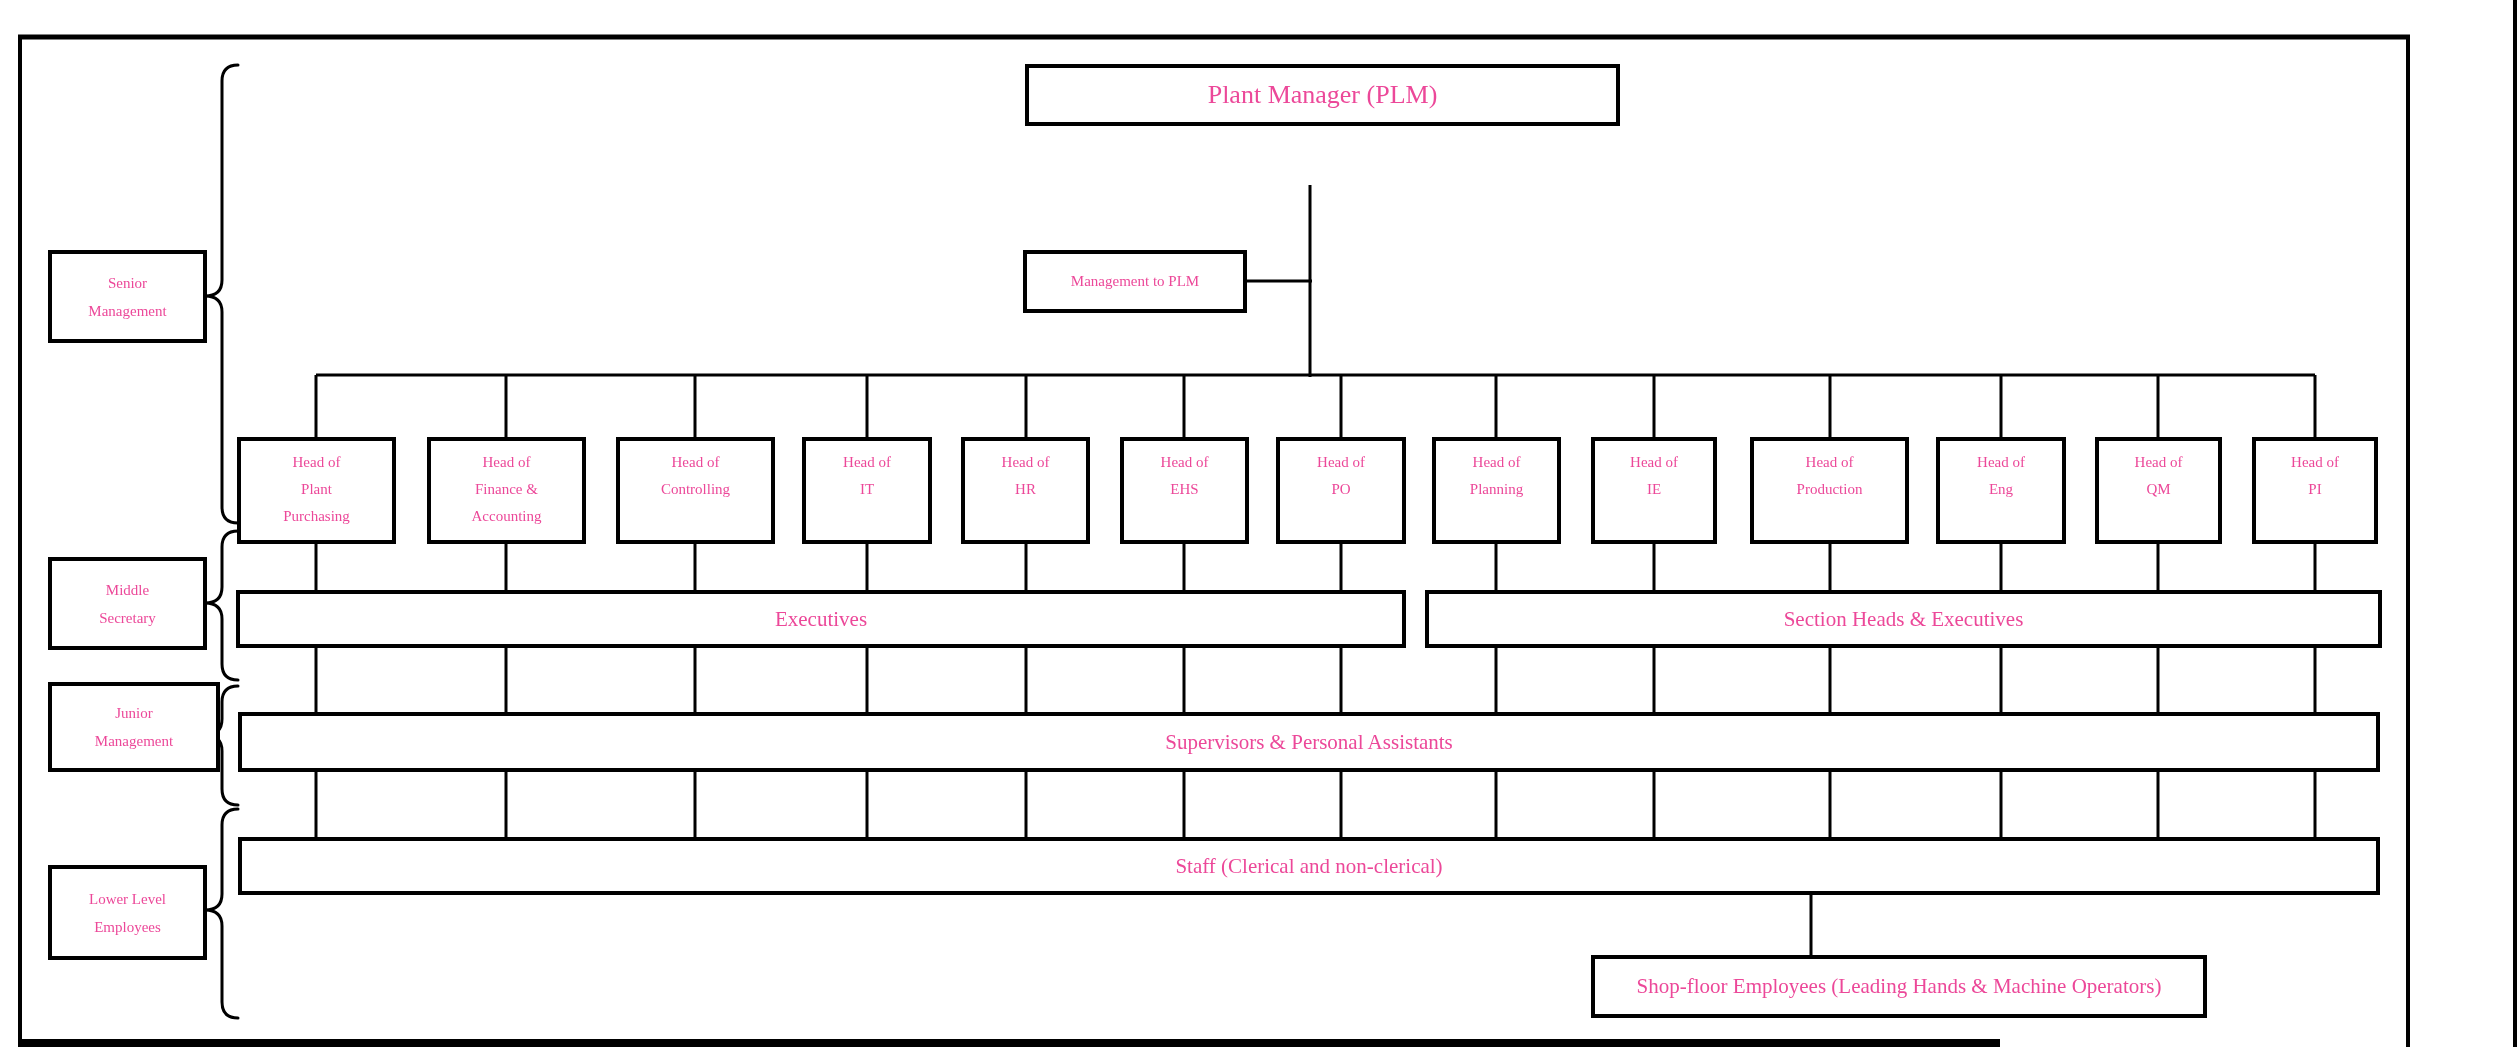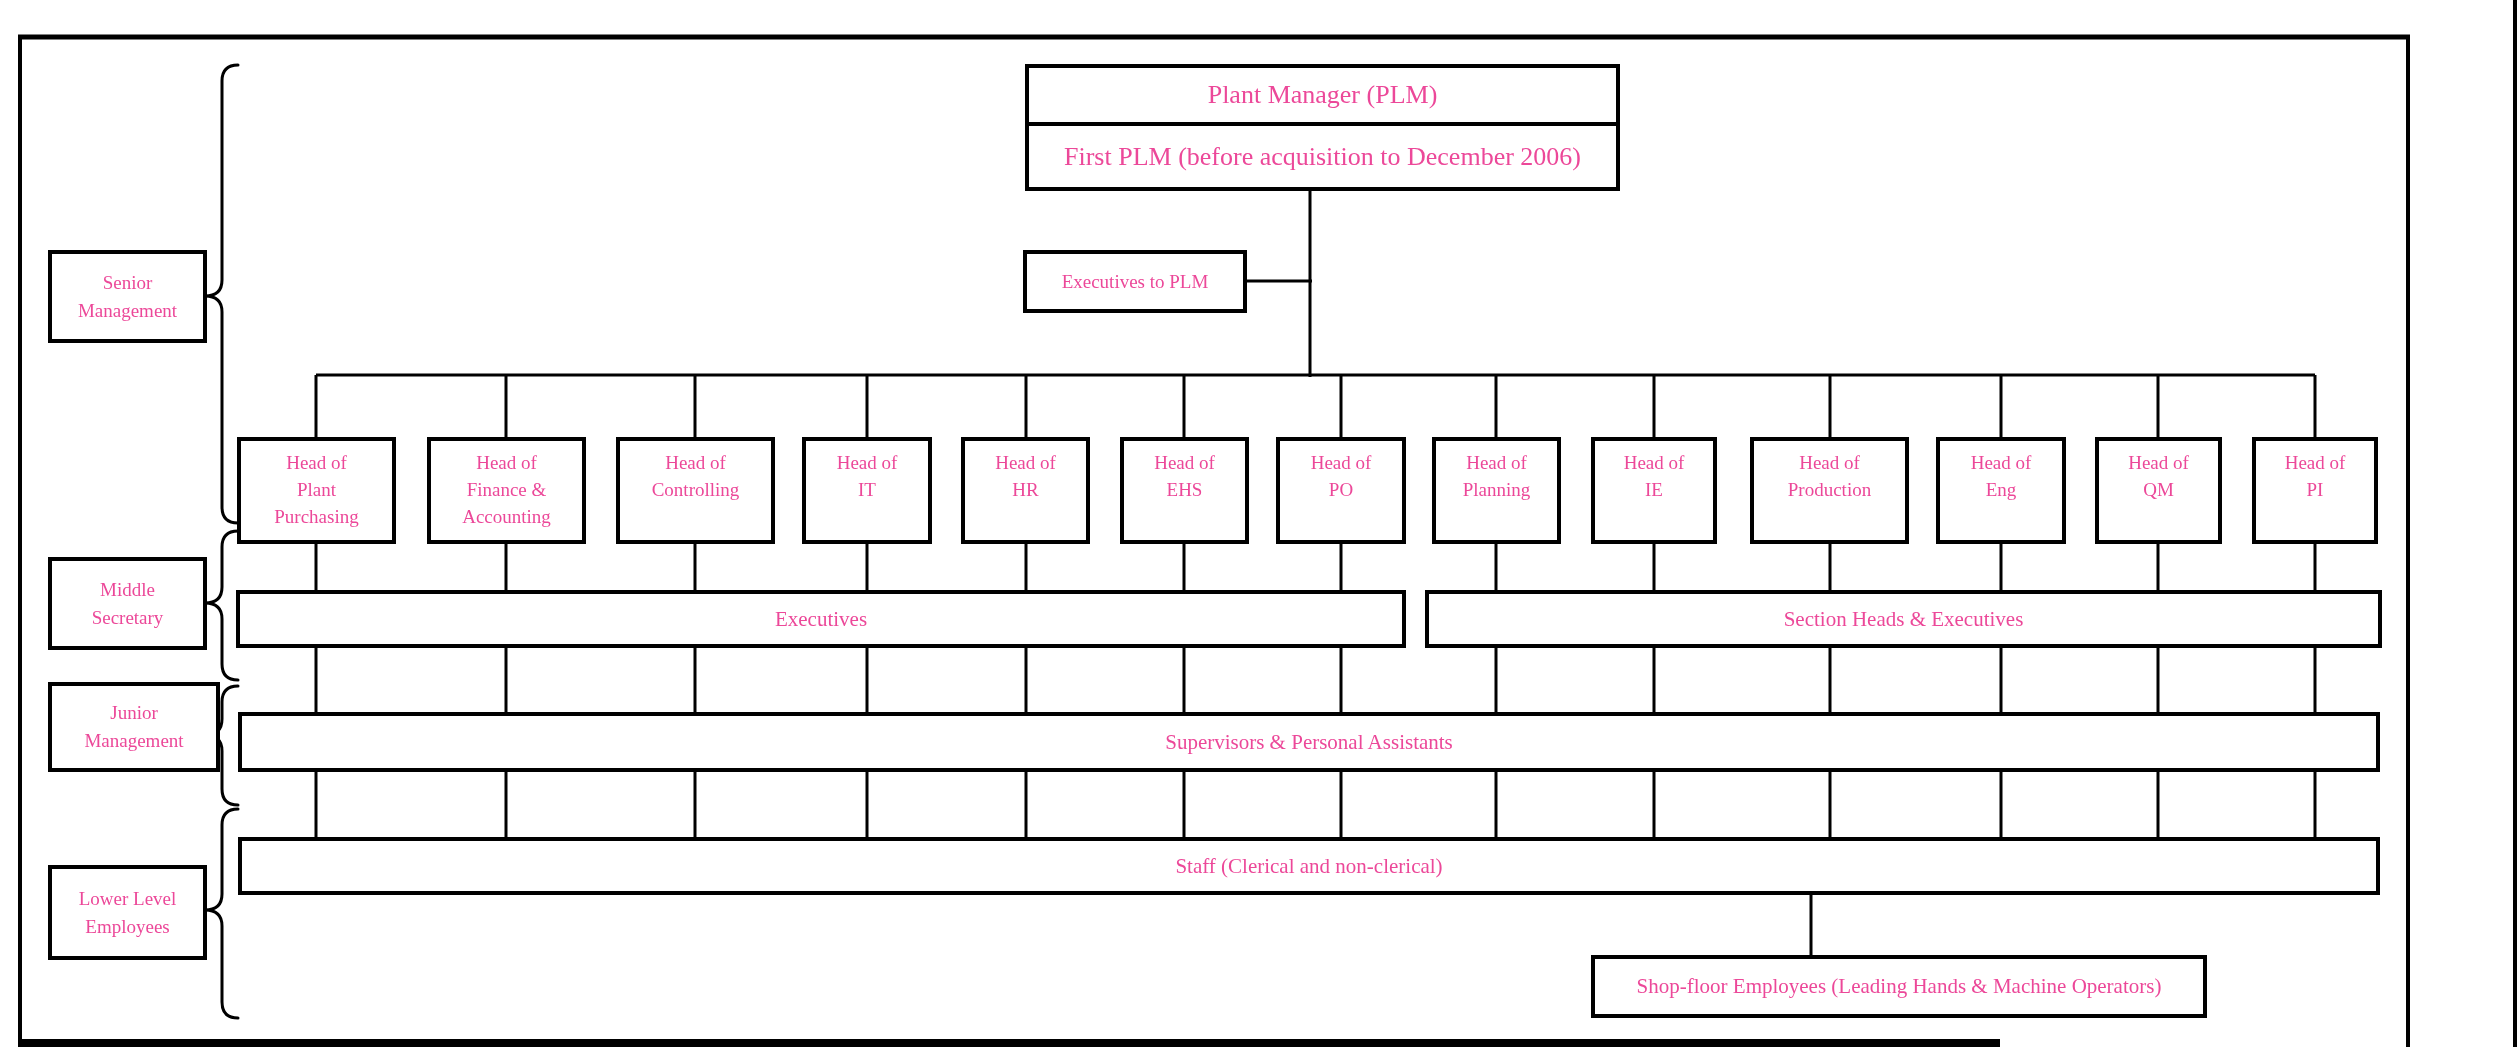--- a/index.html
+++ b/index.html
@@ -24,21 +24,21 @@
   .box {
     position: absolute;
     box-sizing: border-box;
     background: #ffffff;
     border: 4px solid #000000;
     display: flex;
     align-items: center;
     justify-content: center;
     text-align: center;
     white-space: pre-line;
-    font-size: 19px;
+    font-size: 15px;
     line-height: 27px;
     overflow: hidden;
   }
   .plm-cell {
     border-width: 4px;
     font-size: 26px;
     line-height: 30px;
   }
   .head-box {
     align-items: flex-start;
@@ -84,23 +84,22 @@
       M2315 375V441M2315 540V594M2315 644V716M2315 768V841
       M1811 891V959"></path>
 
     <path fill="none" stroke="#000" stroke-width="3" stroke-linecap="round" d="M238 65 Q222 65 222 81 L222 280 Q222 296 205 296 Q222 296 222 312 L222 507 Q222 523 238 523"></path>
     <path fill="none" stroke="#000" stroke-width="3" stroke-linecap="round" d="M238 531 Q222 531 222 547 L222 587 Q222 603 205 603 Q222 603 222 619 L222 664 Q222 680 238 680"></path>
     <path fill="none" stroke="#000" stroke-width="3" stroke-linecap="round" d="M238 686 Q222 686 222 702 L222 719 Q222 735 205 735 Q222 735 222 751 L222 789 Q222 805 238 805"></path>
     <path fill="none" stroke="#000" stroke-width="3" stroke-linecap="round" d="M238 809 Q222 809 222 825 L222 894 Q222 910 205 910 Q222 910 222 926 L222 1002 Q222 1018 238 1018"></path>
   </svg>
 
   <div class="box plm-cell" style="left:1025px; top:64px; width:595px; height:62px;">Plant Manager (PLM)</div>
-  <div class="box plm-cell" style="left:1025px; top:122px; width:595px; height:69px;">First PLM (before acquisition to December 2006)</div>
 
-  <div class="box" style="left:1023px; top:250px; width:224px; height:63px;">Executives to PLM</div>
+  <div class="box" style="left:1023px; top:250px; width:224px; height:63px;">Management to PLM</div>
 
   <div class="box label-box" style="left:48px; top:250px; width:159px; height:93px;">Senior
 Management</div>
   <div class="box label-box" style="left:48px; top:557px; width:159px; height:93px;">Middle
 Secretary</div>
   <div class="box label-box" style="left:48px; top:682px; width:172px; height:90px;">Junior
 Management</div>
   <div class="box label-box" style="left:48px; top:865px; width:159px; height:95px;">Lower Level
 Employees</div>
 

